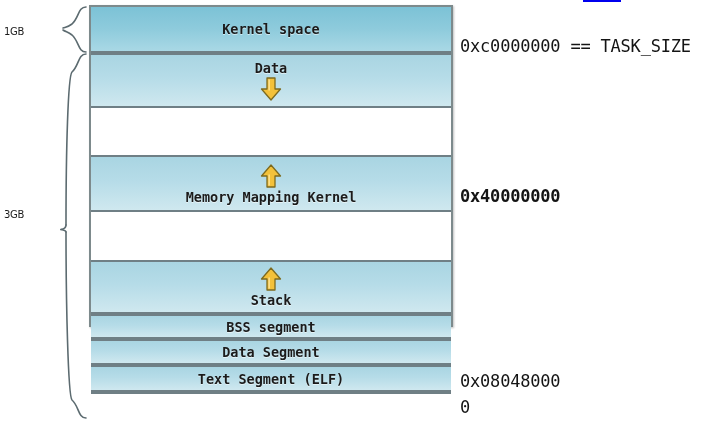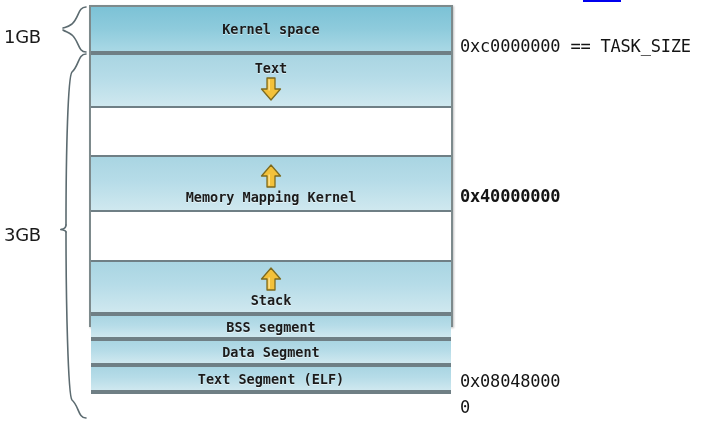--- a/index.html
+++ b/index.html
@@ -22,27 +22,27 @@
     top: 0px;
     width: 38px;
     height: 2px;
     background: #0000ee;
   }
 
   
   .size-label {
     position: absolute;
     font-family: "DejaVu Sans", "Liberation Sans", sans-serif;
-    font-size: 18px;
+    font-size: 10px;
     color: #1a1a1a;
     letter-spacing: -0.3px;
     white-space: nowrap;
   }
   #size-1gb { left: 4px; top: 26px; }
-  #size-3gb { left: 4px; top: 224px; }
+  #size-3gb { left: 4px; top: 209px; }
 
   
   .brace-svg {
     position: absolute;
     left: 48px;
     top: 0px;
     width: 42px;
     height: 432px;
   }
 
@@ -156,21 +156,21 @@
 <div class="memory-box">
 
   <div class="region region-filled region-kernel" style="top:0px; height:46px;">
     <div class="region-inner">
       <span class="region-label">Kernel space</span>
     </div>
   </div>
 
   <div class="region region-filled" style="top:46px; height:55px;">
     <div class="region-inner">
-      <span class="region-label">Text</span>
+      <span class="region-label">Data</span>
       <svg class="arrow" viewBox="0 0 26 26">
         <path d="M9 2 L17 2 L17 13 L22.5 13 L13 24 L3.5 13 L9 13 Z" fill="#f3c13a" stroke="#7d6a1e" stroke-width="1.3" stroke-linejoin="round"></path>
         <path d="M10.4 3.4 L12 3.4 L12 14.5 L10.4 14.5 Z" fill="#fbe49a" opacity="0.85"></path>
       </svg>
     </div>
   </div>
 
   <div class="region region-empty" style="top:101px; height:47px;"></div>
 
   <div class="region region-filled" style="top:148px; height:57px;">

